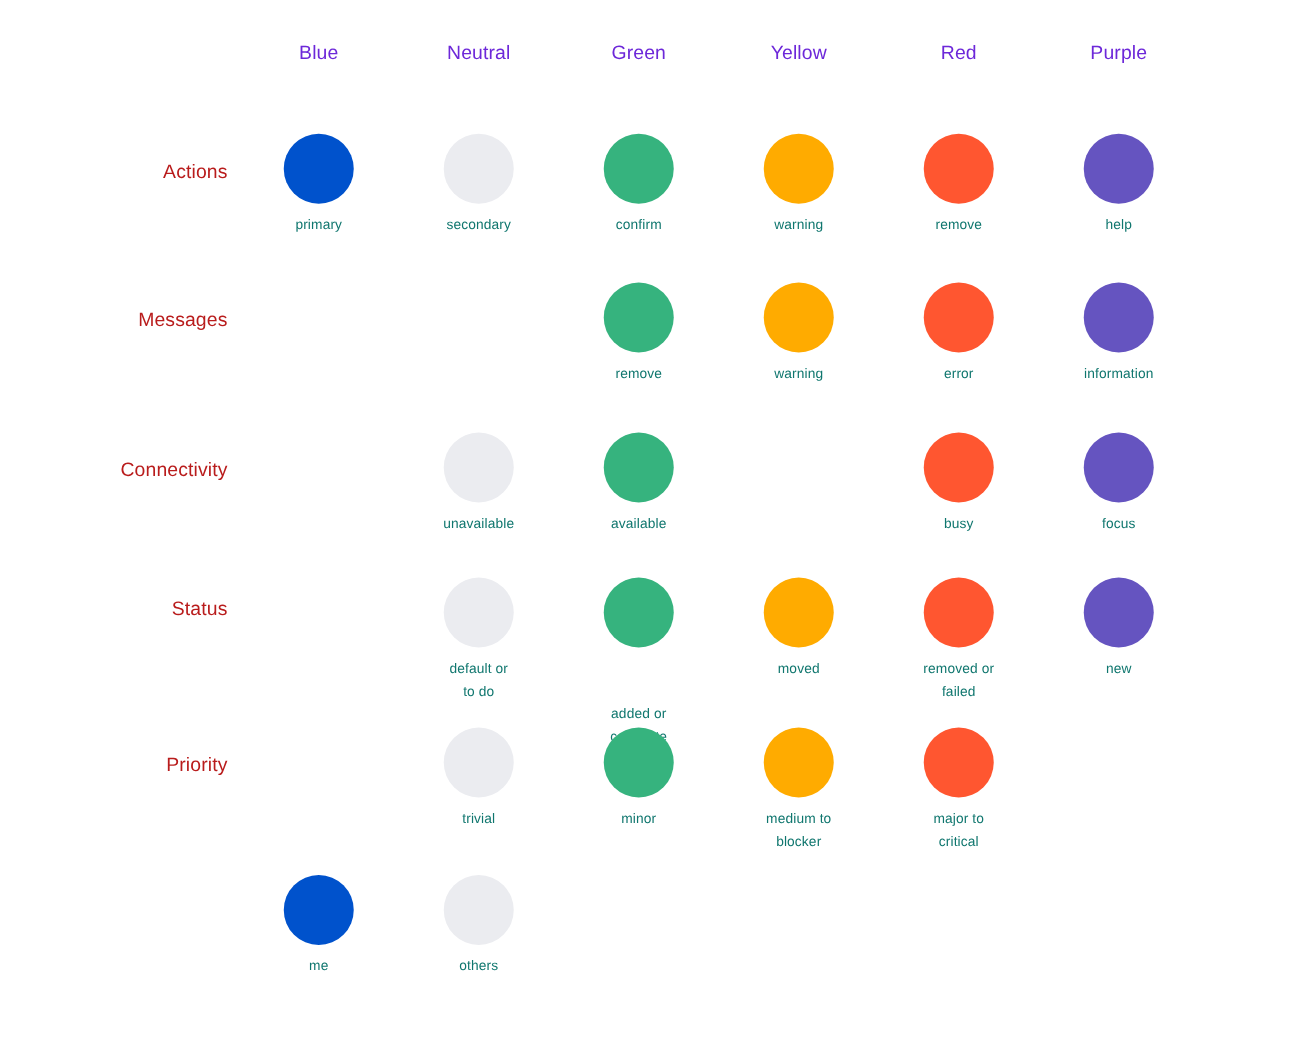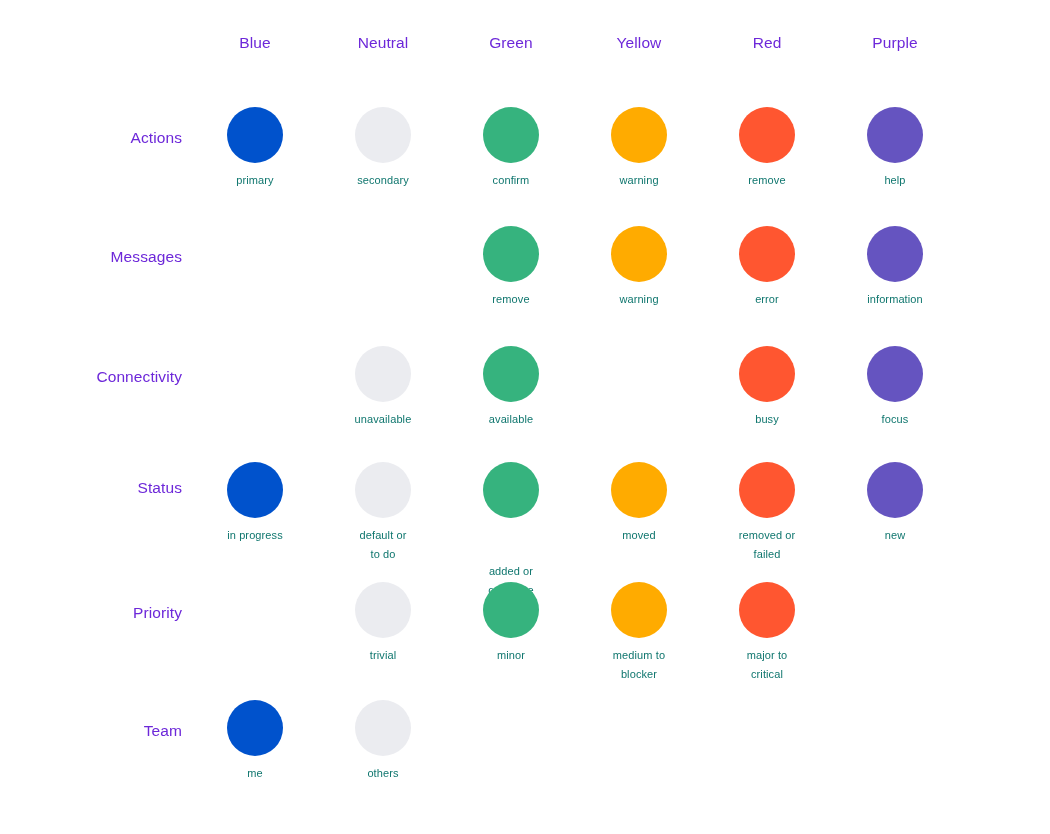--- a/index.html
+++ b/index.html
@@ -38,21 +38,21 @@
   }
 
   
   .row-label {
     position: absolute;
     right: 0;
     width: 200px;
     text-align: right;
     font-size: 15.5px;
     line-height: 20px;
-    color: #6d28d9;
+    color: #b91c1c;
     letter-spacing: 0.1px;
   }
   .row-label-wrap {
     position: absolute;
     left: 0;
     width: 182px;
   }
 
   
   .cell {
@@ -145,24 +145,20 @@
     <div class="cell empty" style="left: 575px; top: 346px;"></div>
     <div class="cell" style="left: 703px; top: 346px;">
       <div class="swatch" style="background: rgb(255, 86, 48);"></div>
       <div class="swatch-label">busy</div>
     </div>
     <div class="cell" style="left: 831px; top: 346px;">
       <div class="swatch" style="background: rgb(101, 84, 192);"></div>
       <div class="swatch-label">focus</div>
     </div>
     <div class="row-label row-label-wrap" style="top: 478px;">Status</div>
-    <div class="cell" style="left: 191px; top: 462px;">
-      <div class="swatch" style="background: rgb(0, 82, 204);"></div>
-      <div class="swatch-label">in progress</div>
-    </div>
     <div class="cell" style="left: 319px; top: 462px;">
       <div class="swatch" style="background: rgb(235, 236, 240);"></div>
       <div class="swatch-label">default or
 to do</div>
     </div>
     <div class="cell" style="left: 447px; top: 462px; gap: 36px;">
       <div class="swatch" style="background: rgb(54, 179, 126);"></div>
       <div class="swatch-label">added or
 complete</div>
     </div>
@@ -193,21 +189,20 @@
       <div class="swatch" style="background: rgb(255, 171, 0);"></div>
       <div class="swatch-label">medium to
 blocker</div>
     </div>
     <div class="cell" style="left: 703px; top: 582px;">
       <div class="swatch" style="background: rgb(255, 86, 48);"></div>
       <div class="swatch-label">major to
 critical</div>
     </div>
     <div class="cell empty" style="left: 831px; top: 582px;"></div>
-    <div class="row-label row-label-wrap" style="top: 721px;">Team</div>
     <div class="cell" style="left: 191px; top: 700px;">
       <div class="swatch" style="background: rgb(0, 82, 204);"></div>
       <div class="swatch-label">me</div>
     </div>
     <div class="cell" style="left: 319px; top: 700px;">
       <div class="swatch" style="background: rgb(235, 236, 240);"></div>
       <div class="swatch-label">others</div>
     </div>
     <div class="cell empty" style="left: 447px; top: 700px;"></div>
     <div class="cell empty" style="left: 575px; top: 700px;"></div>

